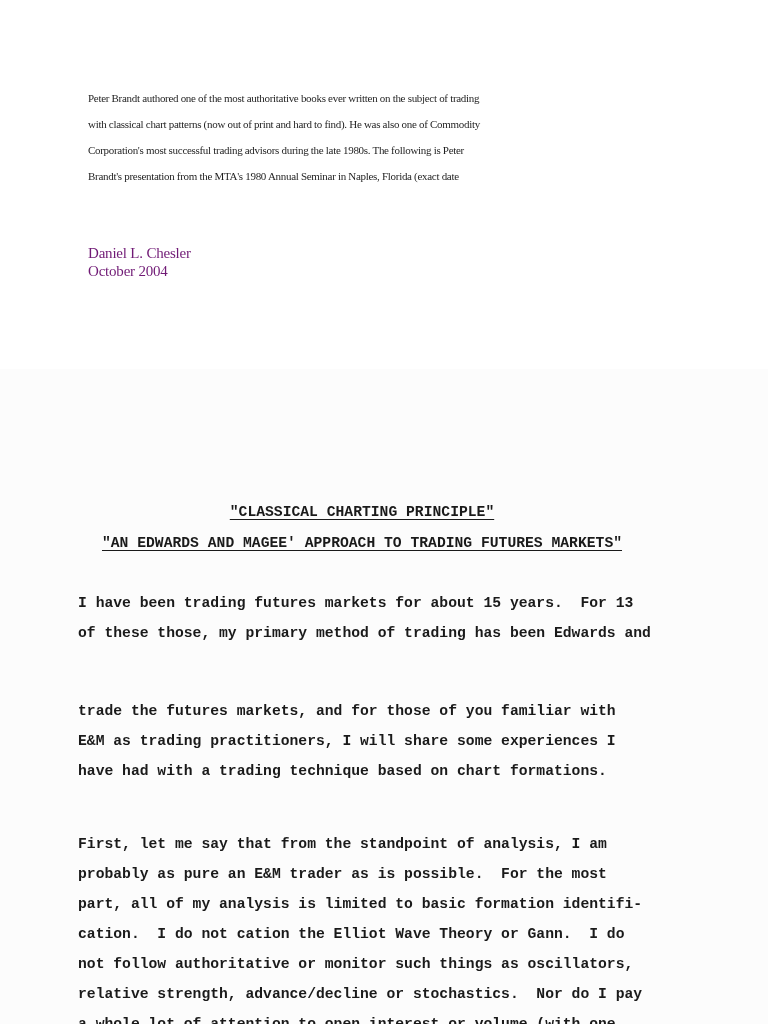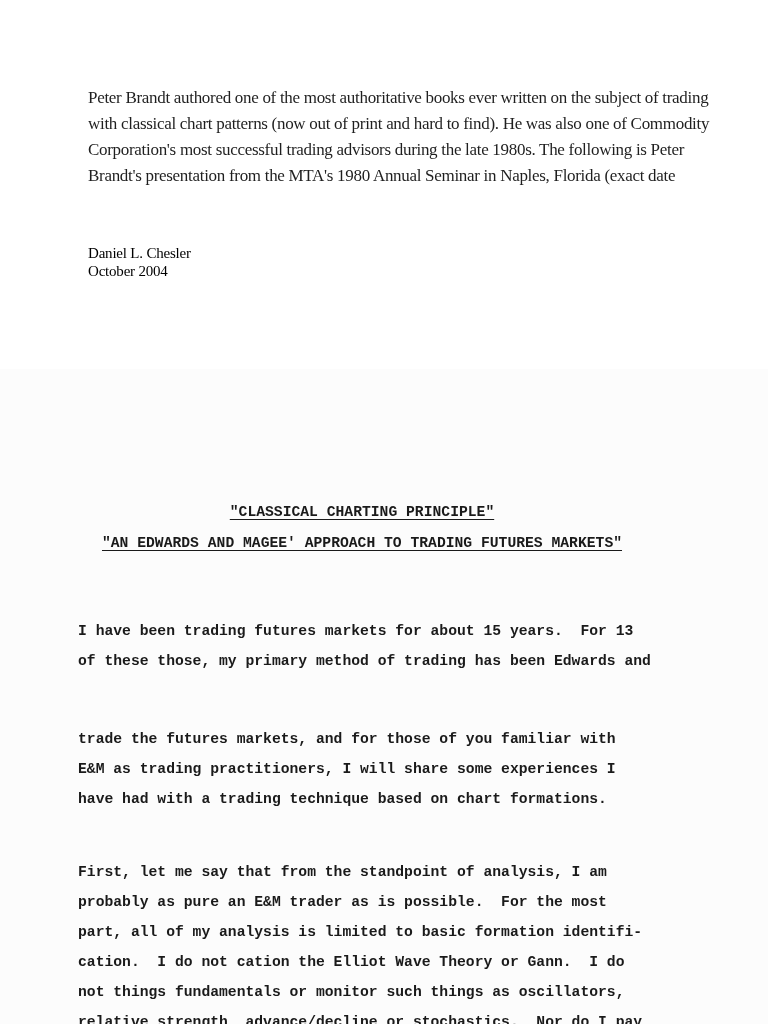--- a/index.html
+++ b/index.html
@@ -27,37 +27,37 @@
     top: 369px;
     height: 655px;
     background: #fcfcfc;
   }
   
   .intro-block {
     position: absolute;
     top: 85px;
     left: 88px;
     font-family: "Liberation Serif", serif;
-    font-size: 17px;
+    font-size: 11px;
     line-height: 26px;
     letter-spacing: -0.3px;
     color: #1f1f1f;
   }
   .intro-block .text-line {
     white-space: pre;
   }
   .byline-block {
     position: absolute;
     top: 245px;
     left: 88px;
     font-family: "Liberation Serif", serif;
     font-size: 15px;
     line-height: 17.5px;
     letter-spacing: -0.2px;
-    color: #000000;
+    color: #701a75;
   }
   
   .mono {
     font-family: "Liberation Mono", "DejaVu Sans Mono", monospace;
     font-weight: 700;
     font-size: 14.7px;
     line-height: 30px;
     color: #1a1a1a;
   }
   .title-block {
@@ -69,21 +69,20 @@
   .doc-title-1 { top: 128px; }
   .doc-title-2 { top: 159px; }
   .title-block .title-text {
     text-decoration: underline;
     text-underline-offset: 3px;
     white-space: pre;
   }
   .body-para {
     position: absolute;
     left: 78px;
-    margin-top: 28px;
   }
   .para-1 { top: 219px; }
   .para-2 { top: 327px; }
   .para-3 { top: 460px; }
   .body-para .text-line {
     white-space: pre;
   }
 </style>
 </head>
 <body>
@@ -123,18 +122,18 @@
       <div class="text-line">trade the futures markets, and for those of you familiar with</div>
       <div class="text-line">E&amp;M as trading practitioners, I will share some experiences I</div>
       <div class="text-line">have had with a trading technique based on chart formations.</div>
     </div>
 
   <div class="body-para para-3 mono">
       <div class="text-line">First, let me say that from the standpoint of analysis, I am</div>
       <div class="text-line">probably as pure an E&amp;M trader as is possible.  For the most</div>
       <div class="text-line">part, all of my analysis is limited to basic formation identifi-</div>
       <div class="text-line">cation.  I do not cation the Elliot Wave Theory or Gann.  I do</div>
-      <div class="text-line">not things fundamentals or monitor such things as oscillators,</div>
+      <div class="text-line">not follow authoritative or monitor such things as oscillators,</div>
       <div class="text-line">relative strength, advance/decline or stochastics.  Nor do I pay</div>
       <div class="text-line">a whole lot of attention to open interest or volume (with one</div>
     </div>
 
 </div>
 
 </body></html>

